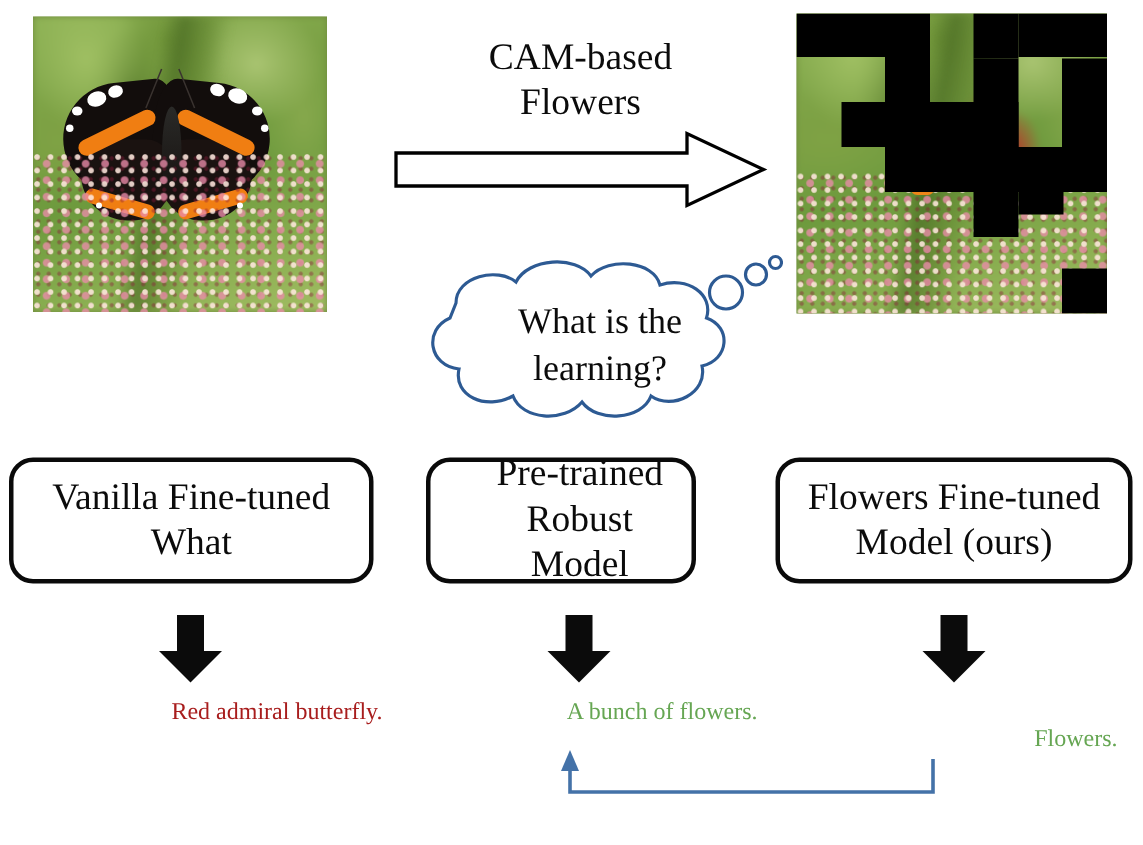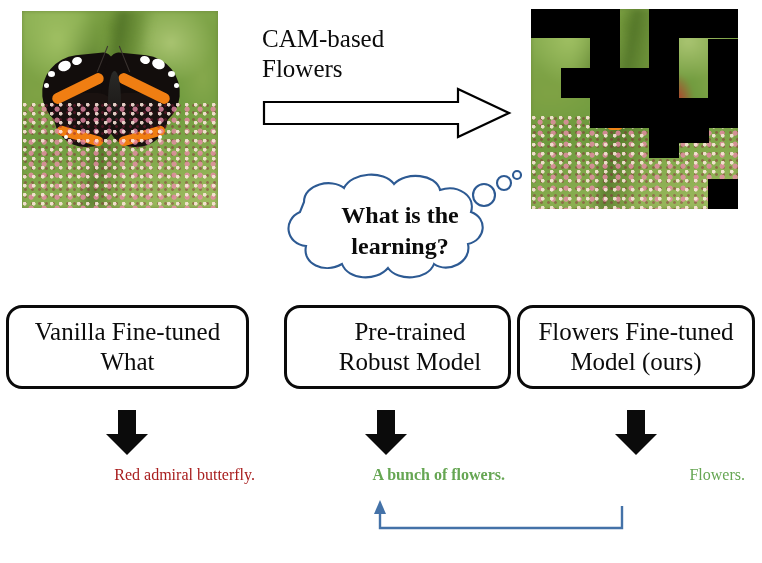--- a/index.html
+++ b/index.html
@@ -98,32 +98,32 @@
     border-radius:50% 50% 45% 45%;
   }
   .ant{position:absolute;width:1px;height:28px;background:#3a3330;}
 
   
   .masktile{position:absolute;background:#000000;}
 
   
   .cam-title{
     position:absolute;left:262px;top:24px;width:250px;
-    font-size:25px;line-height:1.20;color:#0b0b0b;
+    text-align:center;font-size:25px;line-height:1.20;color:#0b0b0b;
     font-family:"Liberation Serif", serif;
   }
 
   
   .block-arrow{position:absolute;left:262px;top:86px;}
 
   
   .bubble-wrap{position:absolute;left:252px;top:168px;}
   .bubble-text{
     position:absolute;left:300px;top:200px;width:200px;text-align:center;
-    font-size:24px;line-height:1.28;color:#0b0b0b;font-weight:bold;
+    font-size:24px;line-height:1.28;color:#0b0b0b;
   }
 
   
   .mbox{
     position:absolute;
     border:3px solid #0a0a0a;
     border-radius:16px;
     background:#ffffff;
     display:flex;align-items:center;justify-content:center;
     text-align:center;
@@ -245,21 +245,21 @@
     <div>learning?</div>
   </div>
 
   <div class="mbox" style="left:6px;top:305px;width:243px;height:84px;">
     <div>
       <span>Vanilla Fine-tuned</span>
       <span>What</span>
     </div>
   </div>
 
-  <div class="mbox" style="left:284px;top:305px;width:227px;height:84px;padding-left:33px;">
+  <div class="mbox" style="left:284px;top:305px;width:180px;height:84px;padding-left:33px;">
     <div>
       <span>Pre-trained</span>
       <span>Robust Model</span>
     </div>
   </div>
 
   <div class="mbox" style="left:517px;top:305px;width:238px;height:84px;">
     <div>
       <span>Flowers Fine-tuned</span>
       <span>Model (ours)</span>
@@ -277,23 +277,23 @@
     </svg>
   </div>
   <div class="downarrow" style="left:614px;top:410px;">
     <svg width="44" height="46" viewBox="0 0 44 46" xmlns="http://www.w3.org/2000/svg">
       <path d="M13 0 H31 V24 H43 L22 45 L1 24 H13 Z" fill="#0b0b0b"></path>
     </svg>
   </div>
 
   <div class="caption" style="left:0px;top:466px;width:255px;color:#a81d1d;">Red admiral butterfly.</div>
 
-  <div class="caption" style="left:270px;top:466px;width:235px;color:#66a653;font-weight:bold;">A bunch of flowers.</div>
-
-  <div class="caption" style="left:530px;top:466px;width:215px;color:#66a653;">Flowers.</div>
+  <div class="caption" style="left:270px;top:466px;width:235px;color:#66a653;">A bunch of flowers.</div>
+
+  <div class="caption" style="left:530px;top:484px;width:215px;color:#66a653;">Flowers.</div>
 
   <div class="feedback">
     <svg width="290" height="36" viewBox="0 0 290 36" xmlns="http://www.w3.org/2000/svg">
       <g stroke="#4472a8" stroke-width="2.4" fill="none">
         <path d="M25 12 L25 30 L267 30 L267 8"></path>
       </g>
       <path d="M25 2 L31 16 L19 16 Z" fill="#4472a8"></path>
     </svg>
   </div>
 

